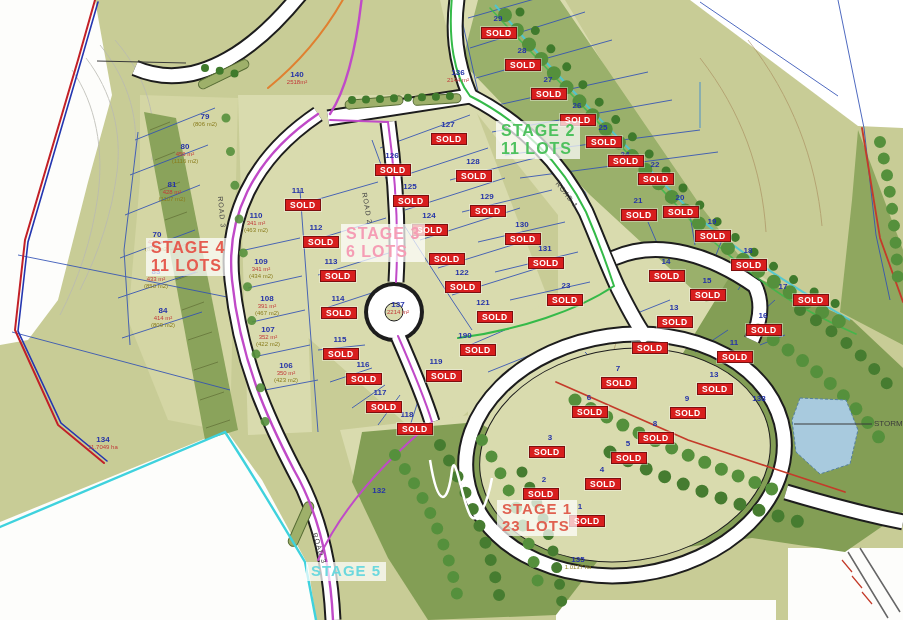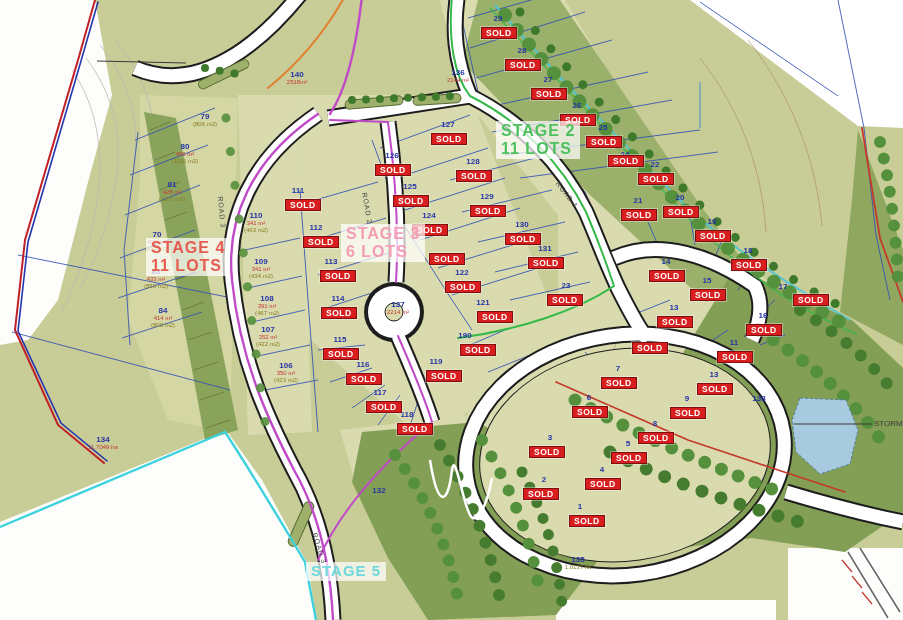--- a/index.html
+++ b/index.html
@@ -455,20 +455,24 @@
         <div>11 LOTS</div>
       </div>
       <div class="stage-label" style="left: 341px; top: 224px; color: rgb(245, 157, 181); font-size: 16px;">
         <div>STAGE 3</div>
         <div>6 LOTS</div>
       </div>
       <div class="stage-label" style="left: 146px; top: 238px; color: rgb(229, 92, 80); font-size: 16px;">
         <div>STAGE 4</div>
         <div>11 LOTS</div>
       </div>
+      <div class="stage-label" style="left: 497px; top: 500px; color: rgb(224, 96, 80); font-size: 15px;">
+        <div>STAGE 1</div>
+        <div>23 LOTS</div>
+      </div>
       <div class="stage-label" style="left: 306px; top: 562px; color: rgb(108, 216, 222); font-size: 15px;">
         <div>STAGE 5</div>
       </div>
       <div class="road-label" style="left: 560px; top: 180px; transform: rotate(52deg);">ROAD 1</div>
       <div class="road-label" style="left: 368px; top: 192px; transform: rotate(80deg);">ROAD 2</div>
       <div class="road-label" style="left: 224px; top: 196px; transform: rotate(85deg);">ROAD 3</div>
       <div class="road-label" style="left: 318px; top: 532px; transform: rotate(72deg);">ROAD 3</div>
     </div>
 
 </div>

